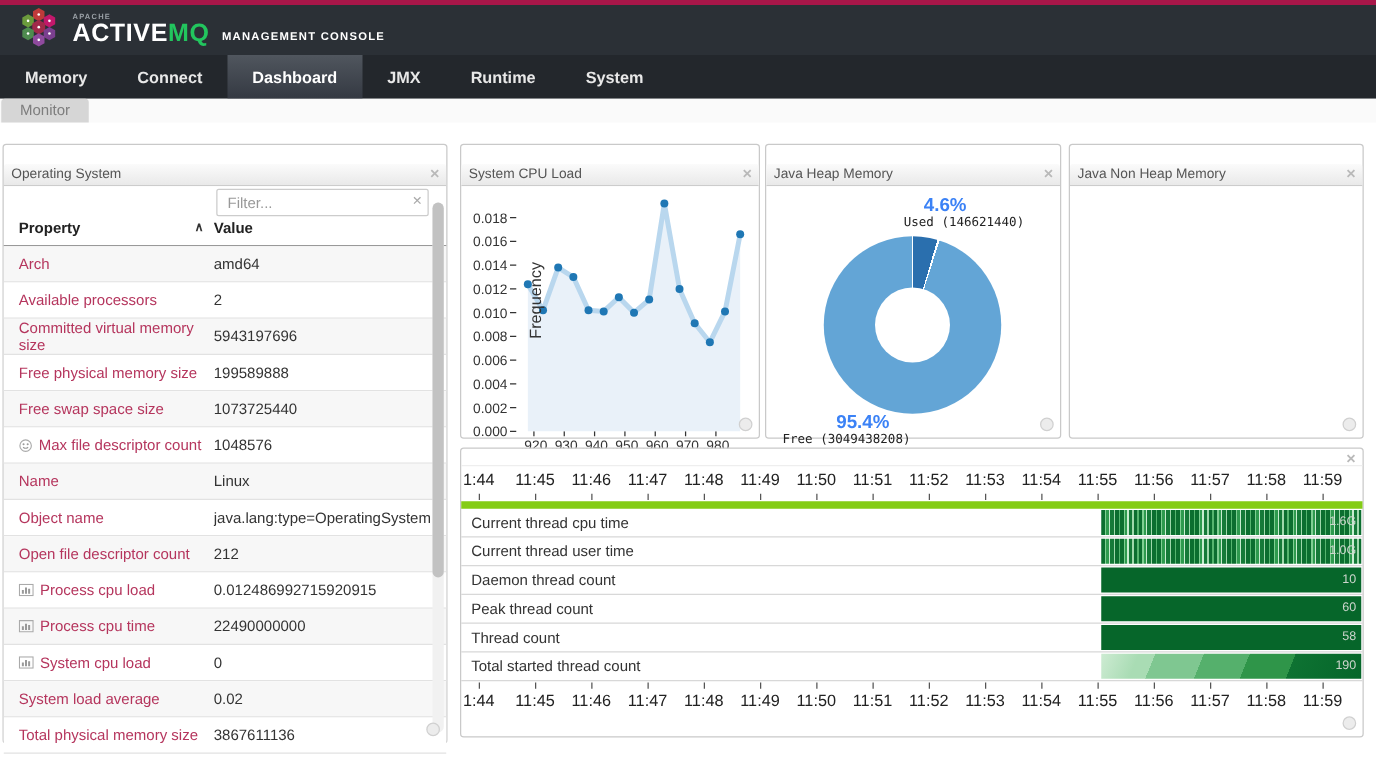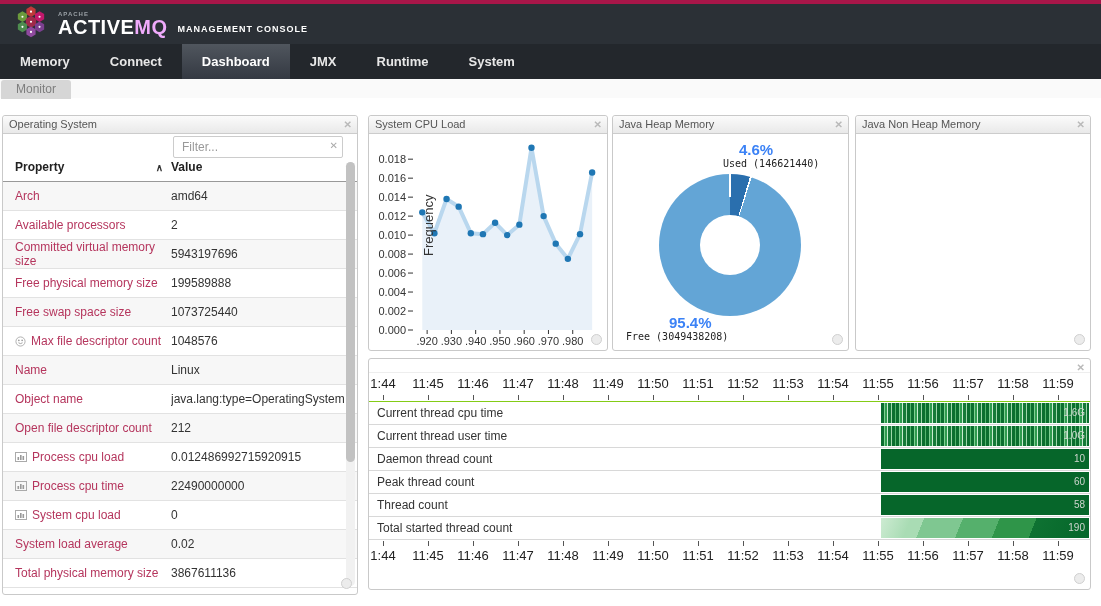--- a/index.html
+++ b/index.html
@@ -9,39 +9,39 @@
 
   
   #header { position:absolute; left:0; top:0; width:1101px; height:44px;
     background:#2b3036; border-top:4px solid #a81649; display:flex; align-items:center; }
   #logo { margin-left:12px; }
   .brand { margin-left:8px; display:flex; align-items:flex-end; }
   .brand-col { display:flex; flex-direction:column; }
   .brand-apache { font-size:6px; letter-spacing:1px; color:#9aa0a6; font-weight:bold; }
   .brand-main { font-size:20px; font-weight:bold; letter-spacing:.5px; line-height:20px; }
   .brand-active { color:#fff; }
-  .brand-mq { color:#f0abfc; }
+  .brand-mq { color:#22c55e; }
   .brand-suffix { color:#fff; font-size:9px; font-weight:bold; letter-spacing:1px; margin:0 0 3px 10px; }
 
   
   #nav { position:absolute; left:0; top:44px; width:1101px; height:35px;
     background:#23272c; display:flex; }
   .navtab { color:#e8e8e8; font-size:13px; font-weight:bold; line-height:35px;
     padding:0 20px; cursor:pointer; }
   .navtab.active { background:linear-gradient(#50565e,#343942); color:#fff; }
 
   #subnav { position:absolute; left:0; top:79px; width:1101px; height:19px; background:#fafafa; }
   .subtab { display:inline-block; margin-left:1px; padding:0 15px; height:19px; line-height:19px;
     background:#d6d6d6; color:#7d7d7d; font-size:12px; border-radius:3px 3px 0 0; }
 
   
   .panel { position:absolute; background:#fff; border:1px solid #c9c9c9; border-radius:3px; }
   .panel-title { height:18px; background:linear-gradient(#fbfbfb,#e9e9e9);
     border-bottom:1px solid #ccc; border-radius:3px 3px 0 0;
-    font-size:11px; color:#555; line-height:17px; padding:0 6px; position:relative; }
+    font-size:11px; color:#555; line-height:17px; padding:0 6px; position:relative;margin-top:15px; }
   .close-x { position:absolute; right:5px; top:0; color:#b9b9b9; font-size:10px;
     font-weight:bold; line-height:17px; cursor:pointer; }
   .resize-circle { position:absolute; right:5px; bottom:5px; width:11px; height:11px;
     border-radius:50%; background:#ececec; border:1px solid #d0d0d0; }
 
   
   #os-panel { left:2px; top:115px; width:356px; height:480px; }
   .filter-row { display:flex; height:26px; padding:2px; }
   .filter-spacer { width:168px; }
   .filter-box { position:relative; flex:1; margin-right:12px; }
@@ -87,21 +87,21 @@
   #threads-panel { left:368px; top:358px; width:723px; height:232px; }
   .t-titlebar { height:14px; position:relative; border-bottom:1px solid #eee; }
   .t-axis { position:relative; height:28px; }
   .t-axis .tlabel { position:absolute; font-size:13px; color:#222; transform:translateX(-50%);
     white-space:nowrap; }
   .t-axis .tick { position:absolute; width:1px; height:5px; background:#555; }
   .t-axis.top .tlabel { top:3px; }
   .t-axis.top .tick { bottom:1px; }
   .t-axis.bottom .tlabel { top:8px; }
   .t-axis.bottom .tick { top:1px; }
-  #t-rows { border-top:1px solid #84cc16; }
+  #t-rows { border-top:6px solid #84cc16; }
   .trow { position:relative; height:23px; border-bottom:1px solid #d8d8d8; }
   .trow .tname { position:absolute; left:8px; top:4px; font-size:12px; color:#333; }
   .trow .tbar { position:absolute; top:1px; bottom:1px; right:1px; }
   .trow .tval { position:absolute; right:5px; top:5px; font-size:10px; color:#cdd5cd; }
   .tbar.solid { background:#06662a; }
   .tbar.striped { background:repeating-linear-gradient(90deg,
       #0b6e2f 0px,#0b6e2f 3px,#7fcf92 3px,#7fcf92 4px,#2e9a4e 4px,#2e9a4e 6px,
       #c8ecd0 6px,#c8ecd0 7px,#157a38 7px,#157a38 10px,#9fd8ab 10px,#9fd8ab 11px,
       #0b6e2f 11px,#0b6e2f 14px,#55b56e 14px,#55b56e 15px); }
   .tbar.gradient { background:linear-gradient(112deg,

